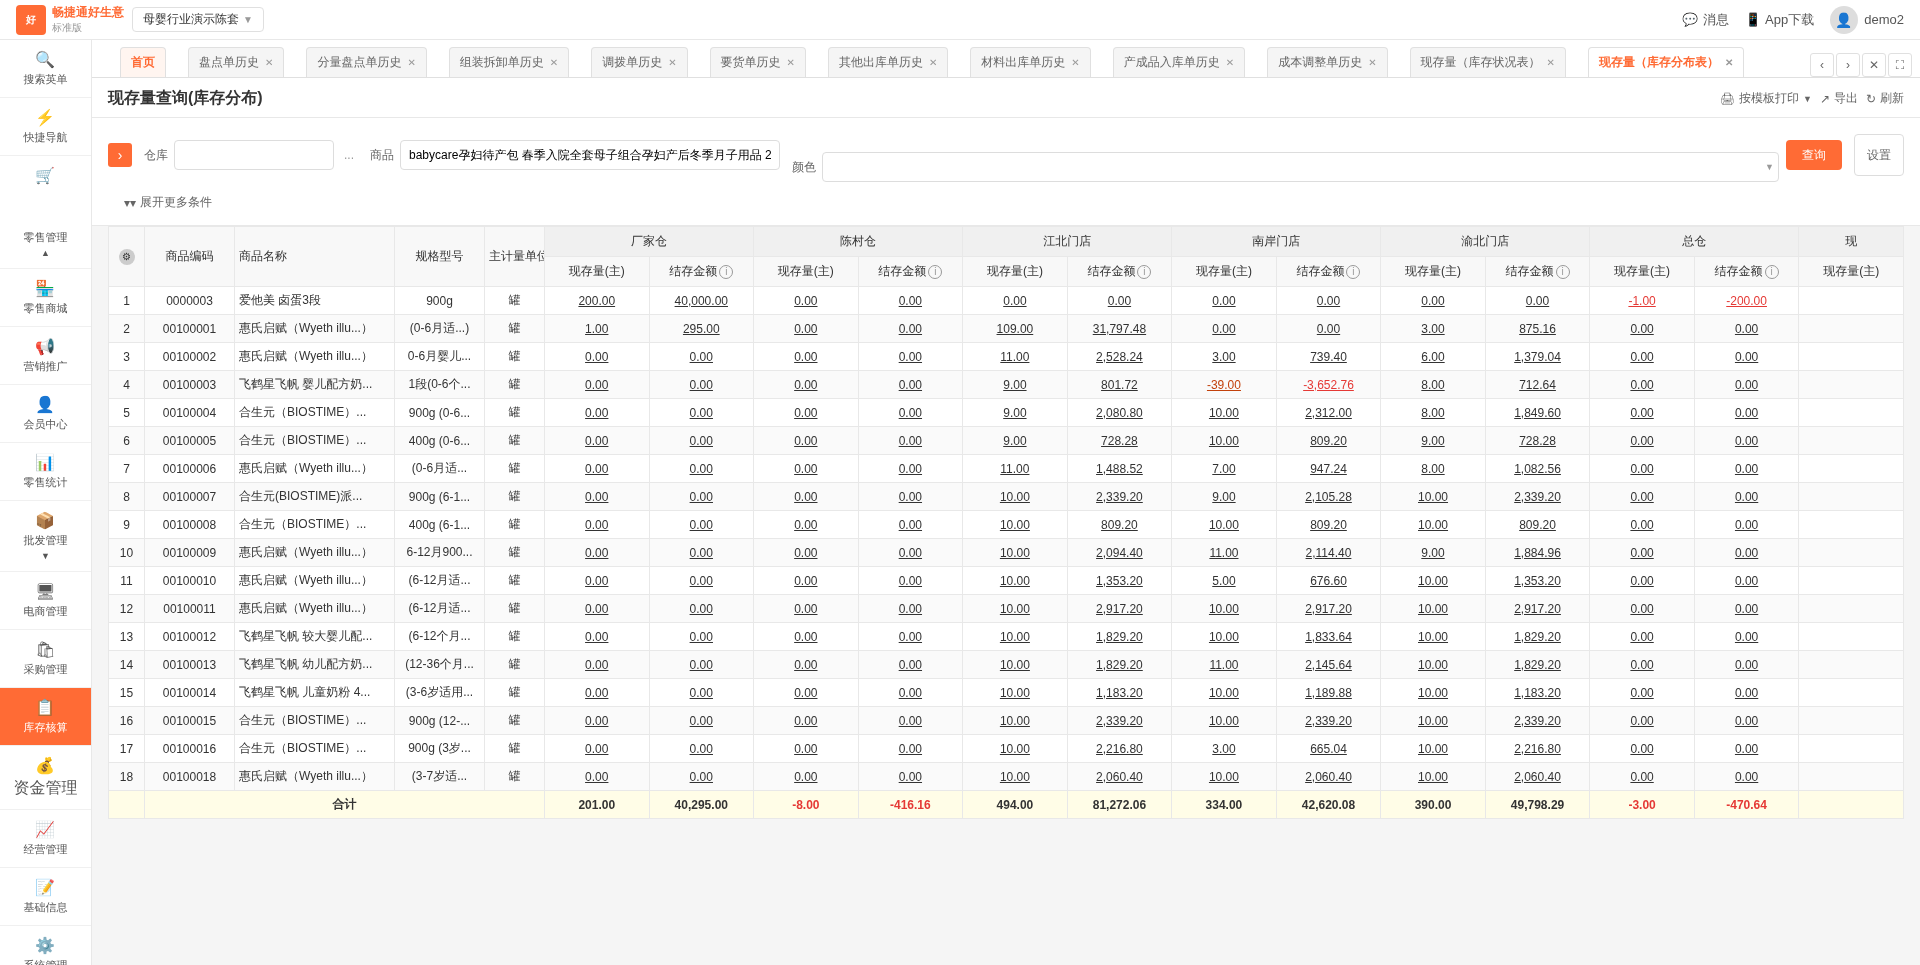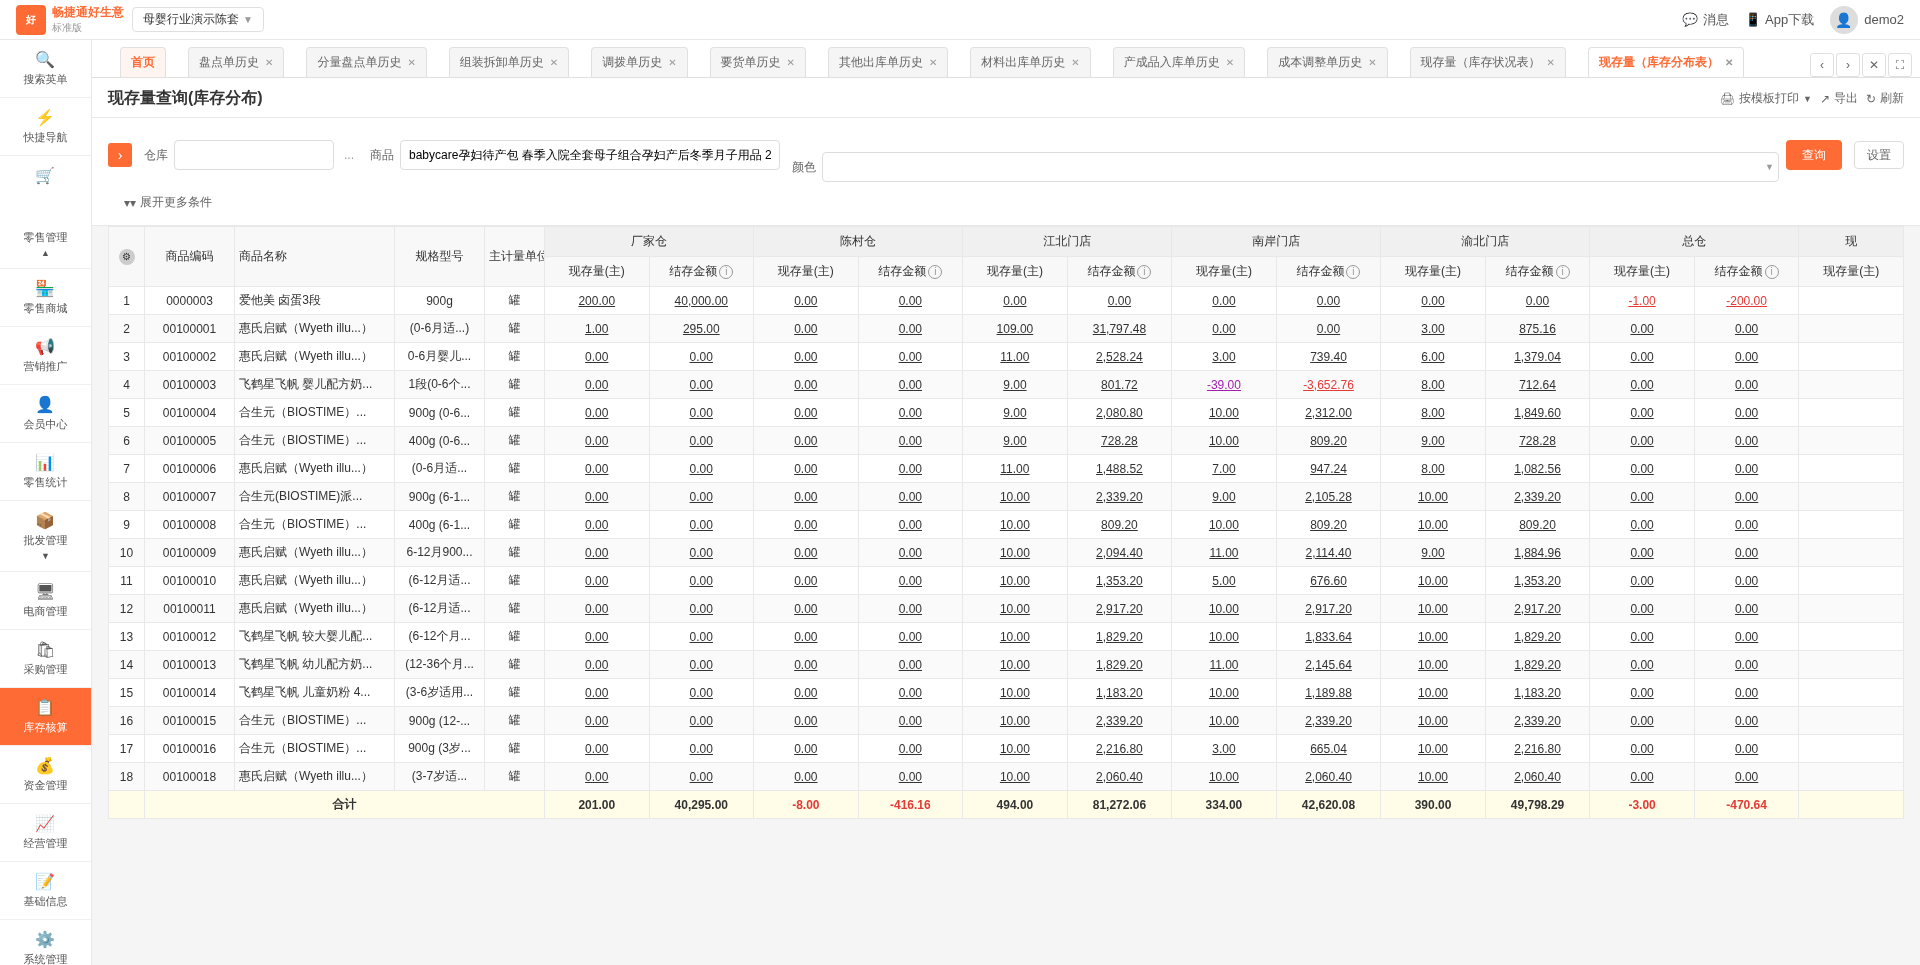--- a/index.html
+++ b/index.html
@@ -46,21 +46,21 @@
     .action-btn { display: flex; align-items: center; gap: 4px; font-size: 12px; color: #666; cursor: pointer; }
 
     
     .search-bar { background: #fff; padding: 10px 16px; border-bottom: 1px solid #e8e8e8; flex-shrink: 0; }
     .search-row { display: flex; align-items: center; gap: 12px; flex-wrap: wrap; }
     .search-field { display: flex; align-items: center; gap: 6px; }
     .search-label { color: #666; font-size: 12px; white-space: nowrap; }
     .search-input { height: 30px; border: 1px solid #ddd; border-radius: 4px; padding: 0 8px; font-size: 12px; outline: none; }
     .search-input-medium { width: 160px; }
     .search-btn { height: 30px; padding: 0 16px; background: #ff6b35; color: white; border: none; border-radius: 4px; cursor: pointer; font-size: 12px; }
-    .setting-btn { height: 28px; padding: 0 12px; background: #fff; color: #666; border: 1px solid #ddd; border-radius: 4px; cursor: pointer; font-size: 12px; }
+    .setting-btn { height: 42px; padding: 0 12px; background: #fff; color: #666; border: 1px solid #ddd; border-radius: 4px; cursor: pointer; font-size: 12px; }
     .expand-btn { display: flex; align-items: center; gap: 4px; color: #666; font-size: 12px; cursor: pointer; padding: 4px 8px; }
     .orange-arrow { width: 24px; height: 24px; background: #ff6b35; color: white; border-radius: 3px; display: flex; align-items: center; justify-content: center; cursor: pointer; font-size: 14px; flex-shrink: 0; }
     .dots-btn { color: #999; cursor: pointer; padding: 0 4px; }
     .color-field { display: flex; align-items: center; gap: 6px; flex: 1; margin-top: 24px; }
     .color-input { height: 30px; border: 1px solid #ddd; border-radius: 4px; padding: 0 8px; font-size: 12px; flex: 1; }
 
     
     .table-area { flex: 1; overflow: auto; padding: 0 16px 8px; background: #f5f5f5; }
     .data-table { width: 100%; border-collapse: collapse; background: #fff; font-size: 12px; table-layout: fixed; }
     .data-table th { background: #f8f8f8; border: 1px solid #e8e8e8; padding: 6px 4px; text-align: center; font-weight: 500; color: #333; white-space: nowrap; overflow: hidden; }
@@ -166,21 +166,21 @@
       <div class="sidebar-item">
         <span class="sidebar-icon">🛍</span>
         <span style="font-size:11px;">采购管理</span>
       </div>
       <div class="sidebar-item active">
         <span class="sidebar-icon">📋</span>
         <span style="font-size:11px;">库存核算</span>
       </div>
       <div class="sidebar-item">
         <span class="sidebar-icon">💰</span>
-        <span style="font-size:11px;">资金管理</span>
+        <span style="font-size:16px;">资金管理</span>
       </div>
       <div class="sidebar-item">
         <span class="sidebar-icon">📈</span>
         <span style="font-size:11px;">经营管理</span>
       </div>
       <div class="sidebar-item">
         <span class="sidebar-icon">📝</span>
         <span style="font-size:11px;">基础信息</span>
       </div>
       <div class="sidebar-item">
@@ -402,21 +402,21 @@
                   <td>00100003</td>
                   <td class="col-name" title="飞鹤星飞帆 婴儿配方奶..." style="text-align: left; overflow: hidden; text-overflow: ellipsis;">飞鹤星飞帆 婴儿配方奶...</td>
                   <td>1段(0-6个...</td>
                   <td>罐</td>
                   <td><span class="underline">0.00</span></td>
                   <td><span class="underline">0.00</span></td>
                   <td><span class="underline">0.00</span></td>
                   <td><span class="underline">0.00</span></td>
                   <td><span class="underline">9.00</span></td>
                   <td><span class="underline">801.72</span></td>
-                  <td><span class="underline red-text" style="color: #a21caf;">-39.00</span></td>
+                  <td><span class="underline red-text" style="color: #c2410c;">-39.00</span></td>
                   <td><span class="underline red-text" style="color: rgb(229, 57, 53);">-3,652.76</span></td>
                   <td><span class="underline">8.00</span></td>
                   <td><span class="underline">712.64</span></td>
                   <td><span class="underline">0.00</span></td>
                   <td><span class="underline">0.00</span></td>
                   <td></td>
                 </tr>
                 <tr>
                   <td>5</td>
                   <td>00100004</td>

